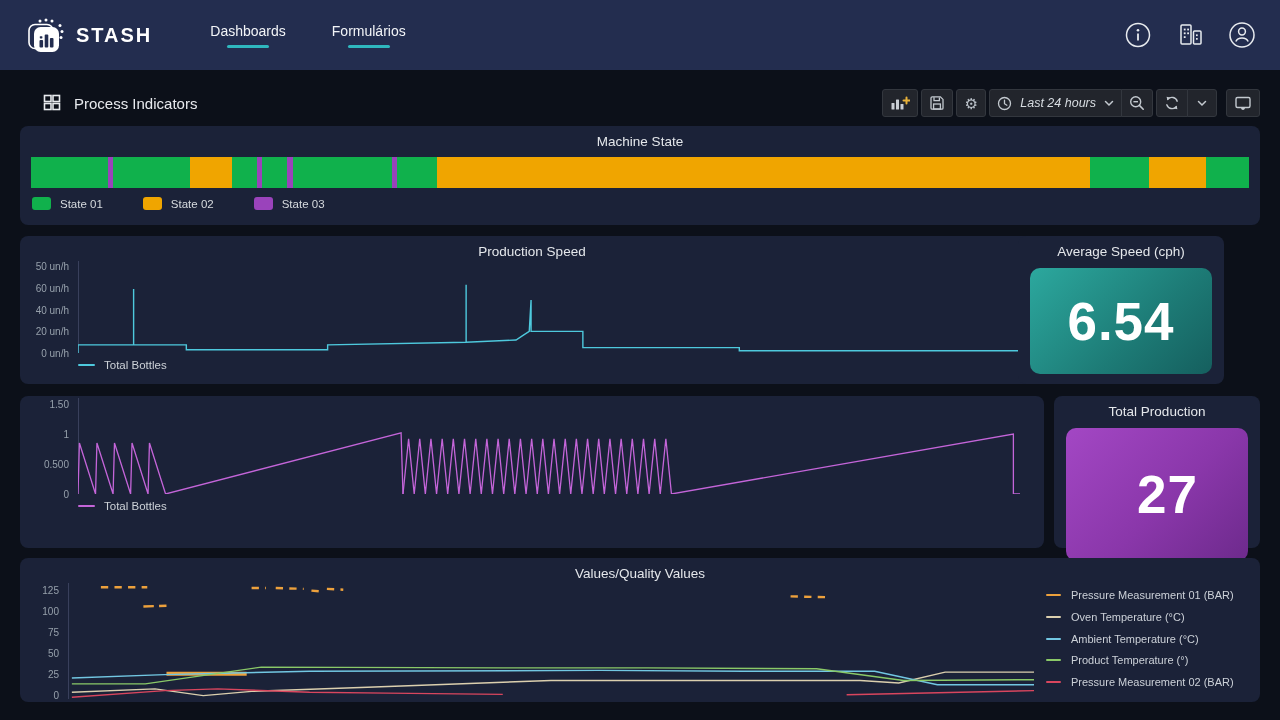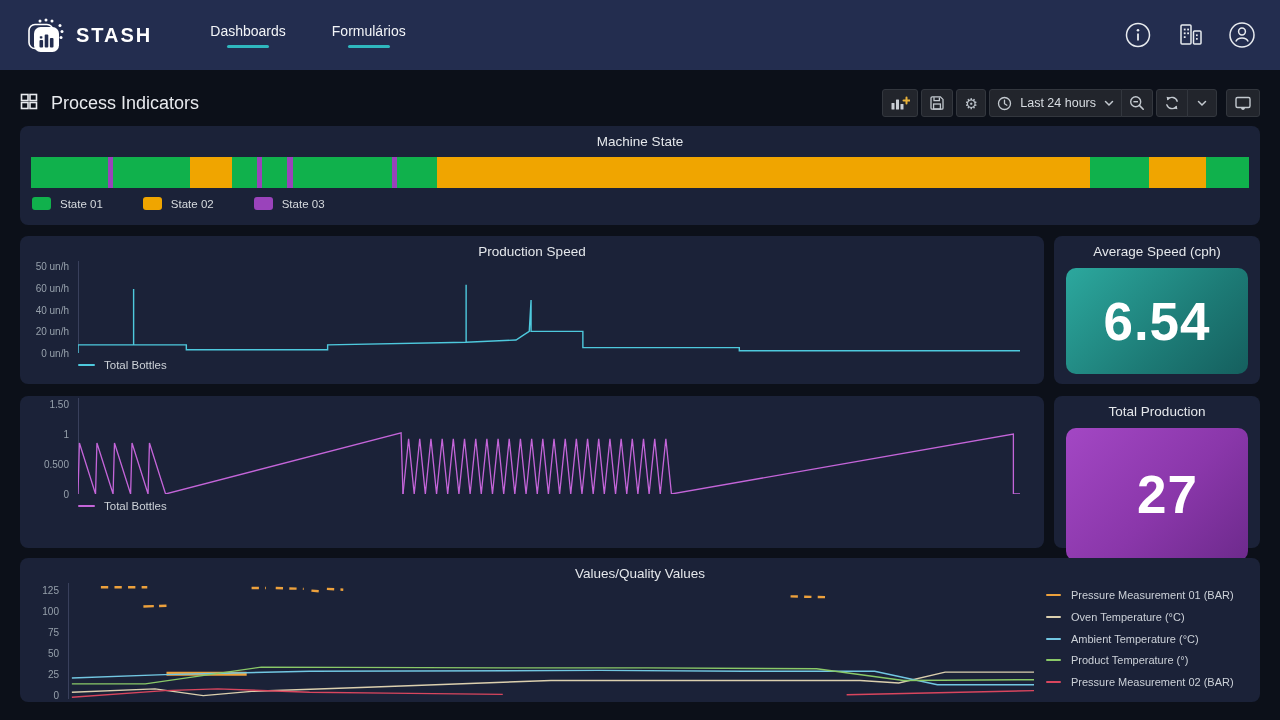--- a/index.html
+++ b/index.html
@@ -8,24 +8,24 @@
   .header{position:absolute;top:0;left:0;width:1280px;height:70px;background:#232d4f;display:flex;align-items:center;}
   .brand{display:flex;align-items:center;gap:10px;margin-left:26px;}
   .brand-name{color:#ffffff;font-weight:bold;letter-spacing:2px;font-size:20px;}
   .nav{display:flex;gap:46px;margin-left:58px;}
   .nav-item{color:#f2f4f7;font-size:14px;text-align:center;cursor:pointer;}
   .nav-underline{height:3px;width:42px;background:#2fb7be;border-radius:2px;margin:6px auto 0;}
   .header-icons{margin-left:auto;margin-right:22px;display:flex;gap:20px;align-items:center;}
   .hicon{width:32px;height:32px;display:flex;align-items:center;justify-content:center;cursor:pointer;}
   
   .toolbar{position:absolute;top:88px;left:20px;width:1240px;height:30px;display:flex;align-items:center;}
-  .page-title{display:flex;gap:13px;color:#e8eaee;font-size:18px;align-items:flex-start;}
+  .page-title{display:flex;gap:13px;color:#e8eaee;font-size:15px;align-items:center;margin-left:23px;}
   .tb-buttons{margin-left:auto;display:flex;gap:3px;align-items:center;}
   .tb-btn{height:28px;min-width:30px;box-sizing:border-box;background:#22252c;border:1px solid #33373e;border-radius:3px;display:flex;align-items:center;justify-content:center;color:#b9c0c8;padding:0 7px;cursor:pointer;gap:8px;}
-  .tb-group{display:flex;}
+  .tb-group{display:flex;font-style:italic;}
   .tb-group .tb-btn{border-radius:0;margin-left:-1px;}
   .tb-group .tb-btn:first-child{border-radius:3px 0 0 3px;margin-left:0;}
   .tb-group .tb-btn:last-child{border-radius:0 3px 3px 0;}
   .tb-time-label{font-size:12.5px;color:#d8dde2;white-space:nowrap;}
   .gear-glyph{font-size:15px;line-height:1;color:#b9c0c8;}
   .kiosk{margin-left:6px;}
   
   .panel{position:absolute;background:#1b2238;border-radius:8px;box-sizing:border-box;}
   .panel-title{text-align:center;color:#e4e7eb;font-size:13.5px;padding-top:8px;cursor:pointer;}
   .machine{left:20px;top:126px;width:1240px;height:99px;}
@@ -39,21 +39,21 @@
   .chart{flex:1;}
   .speed{left:20px;top:236px;width:1024px;height:148px;}
   .speed .y-axis{width:58px;height:92px;}
   .speed .chart{height:92px;margin-right:24px;}
   .production{left:20px;top:396px;width:1024px;height:152px;}
   .production .y-axis{width:58px;height:96px;}
   .production .chart{height:96px;margin-right:24px;}
   .legend-bottom{display:flex;align-items:center;gap:9px;margin:6px 0 0 58px;font-size:11.5px;color:#ccd1d7;cursor:pointer;}
   .dash{width:17px;height:2px;border-radius:1px;}
   .statp{width:206px;height:148px;}
-  .avg{left:1054px;top:236px;}
+  .avg{left:1018px;top:236px;}
   .total{left:1054px;top:396px;width:206px;height:152px;}
   .stat-box{margin:9px 12px 12px;height:106px;border-radius:10px;display:flex;align-items:center;justify-content:center;color:#ffffff;font-weight:bold;font-size:53px;letter-spacing:1px;}
   .avg .stat-box{background:linear-gradient(135deg,#2ca89e 0%,#1d7b76 60%,#155f5e 100%);}
   .total .stat-box{background:linear-gradient(135deg,#a347c4 0%,#8a37aa 55%,#6d2a8c 100%);height:133px;padding-left:21px;}
   .pq{left:20px;top:558px;width:1240px;height:144px;}
   .pq .y-axis{width:48px;height:116px;}
   .pq .chart{height:116px;margin-right:8px;}
   .pq-legend{width:218px;flex:none;box-sizing:border-box;padding:6px 8px 0 4px;display:flex;flex-direction:column;gap:8px;}
   .pq-legend-item{display:flex;gap:10px;font-size:11px;color:#ccd1d8;line-height:1.25;align-items:flex-start;cursor:pointer;}
   .pq-dash{width:15px;height:2px;border-radius:1px;margin-top:5px;flex:none;}

